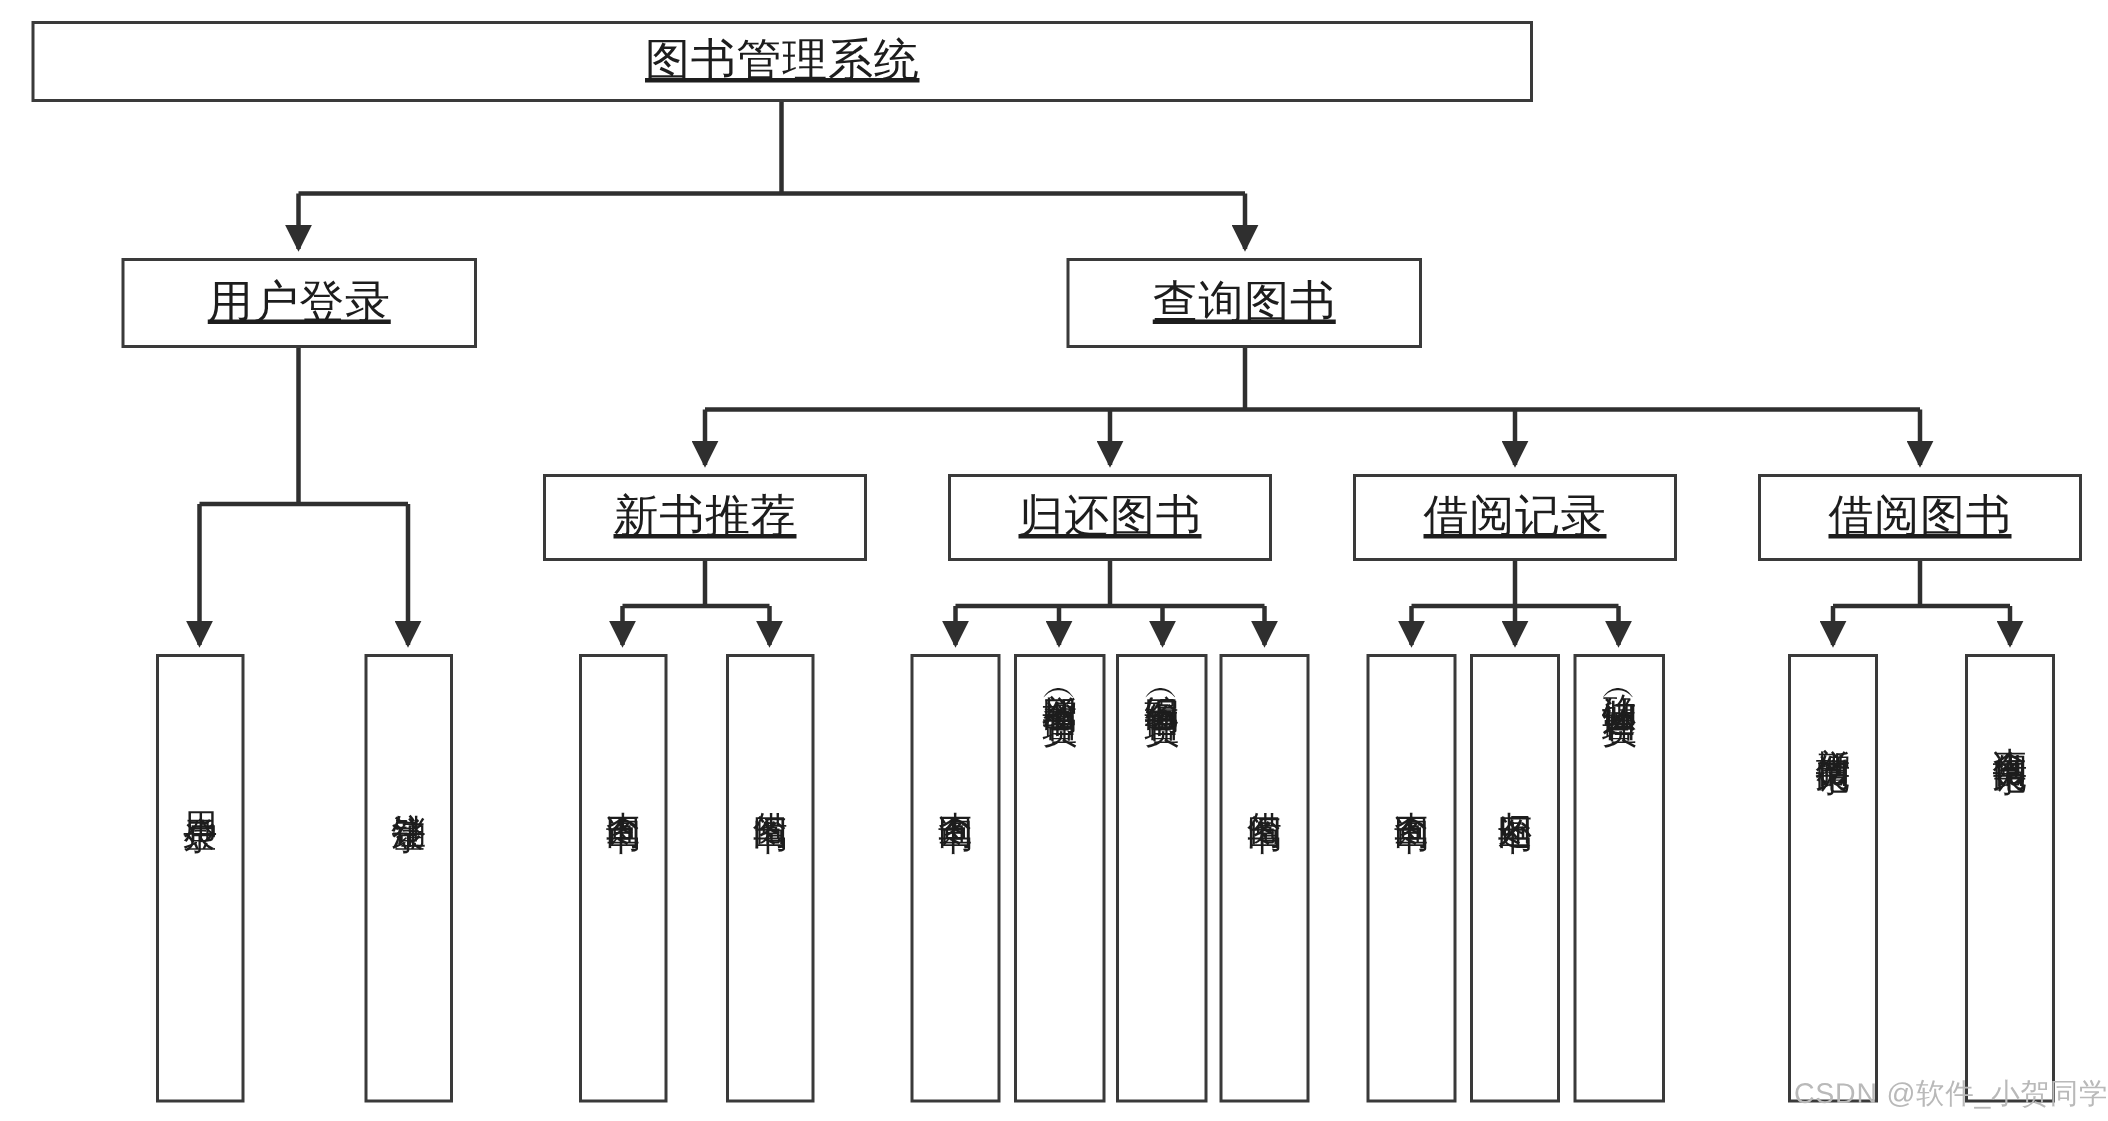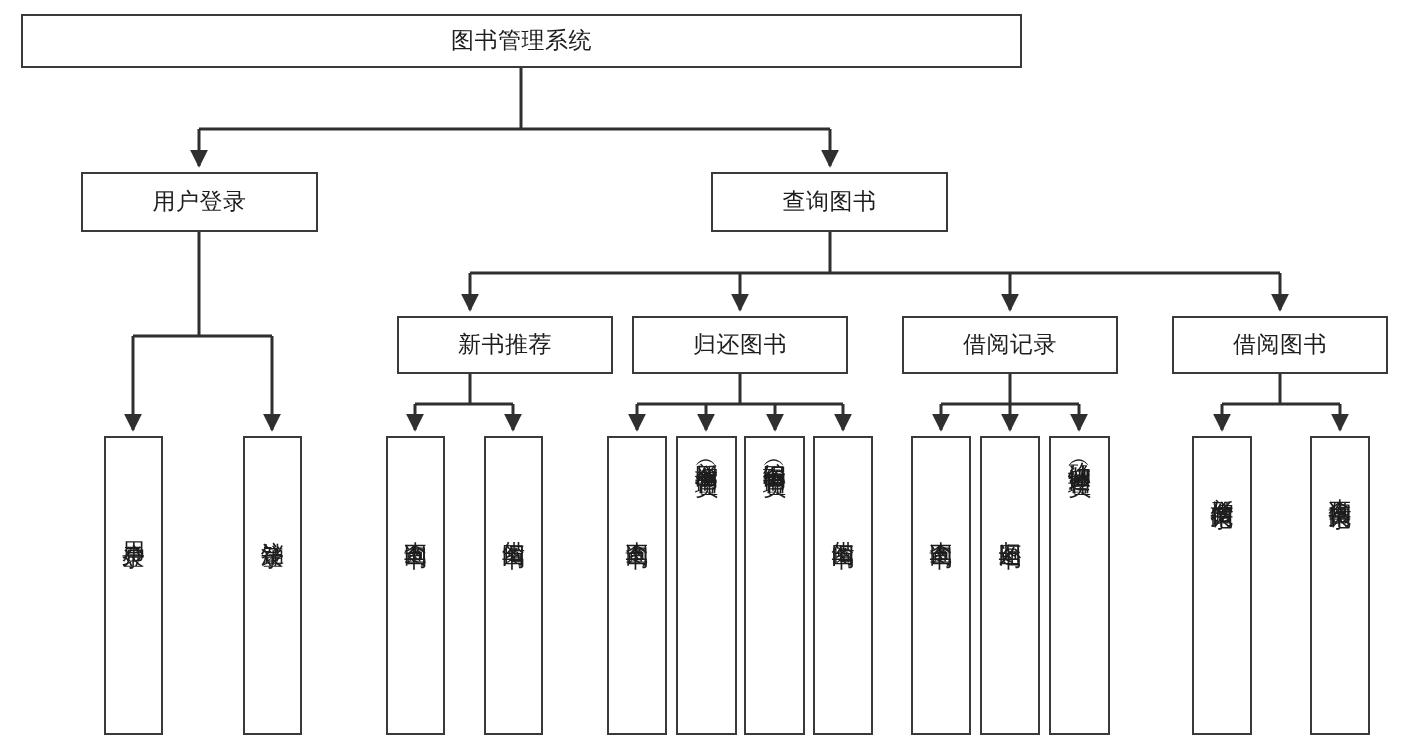--- a/index.html
+++ b/index.html
@@ -34,22 +34,23 @@
     justify-content: center;
     color: #1d1d1d;
   }
   .node-label {
     display: block;
     text-align: center;
     line-height: 1.18;
     white-space: pre;
   }
   .horiz .node-label {
-    font-size: 23px;
+    font-size: 30px;
     letter-spacing: 0.5px;
+    text-decoration: underline;
   }
   .vert {
     align-items: flex-start;
     padding-top: 6px;
   }
   .vert .node-label {
     writing-mode: vertical-rl;
     text-orientation: upright;
     font-size: 23px;
     letter-spacing: 2px;
@@ -125,21 +126,21 @@
   </div>
 
   <div class="node horiz" style="left:81px; top:172px; width:237px; height:60px;">
     <span class="node-label">用户登录</span>
   </div>
 
   <div class="node horiz" style="left:711px; top:172px; width:237px; height:60px;">
     <span class="node-label">查询图书</span>
   </div>
 
-  <div class="node horiz" style="left:362px; top:316px; width:216px; height:58px;margin-left:35px;">
+  <div class="node horiz" style="left:362px; top:316px; width:216px; height:58px;">
     <span class="node-label">新书推荐</span>
   </div>
 
   <div class="node horiz" style="left:632px; top:316px; width:216px; height:58px;">
     <span class="node-label">归还图书</span>
   </div>
 
   <div class="node horiz" style="left:902px; top:316px; width:216px; height:58px;">
     <span class="node-label">借阅记录</span>
   </div>
@@ -193,14 +194,15 @@
   </div>
 
   <div class="node vert" style="left:1192px; top:436px; width:60px; height:299px; padding-top:42px;">
     <span class="node-label">新增借阅记录</span>
   </div>
 
   <div class="node vert" style="left:1310px; top:436px; width:60px; height:299px; padding-top:42px;">
     <span class="node-label">查询借阅记录</span>
   </div>
 
+  <div class="watermark" style="left:1196px; top:716px;">CSDN @软件_小贺同学</div>
 
 </div>
 
 </body></html>

